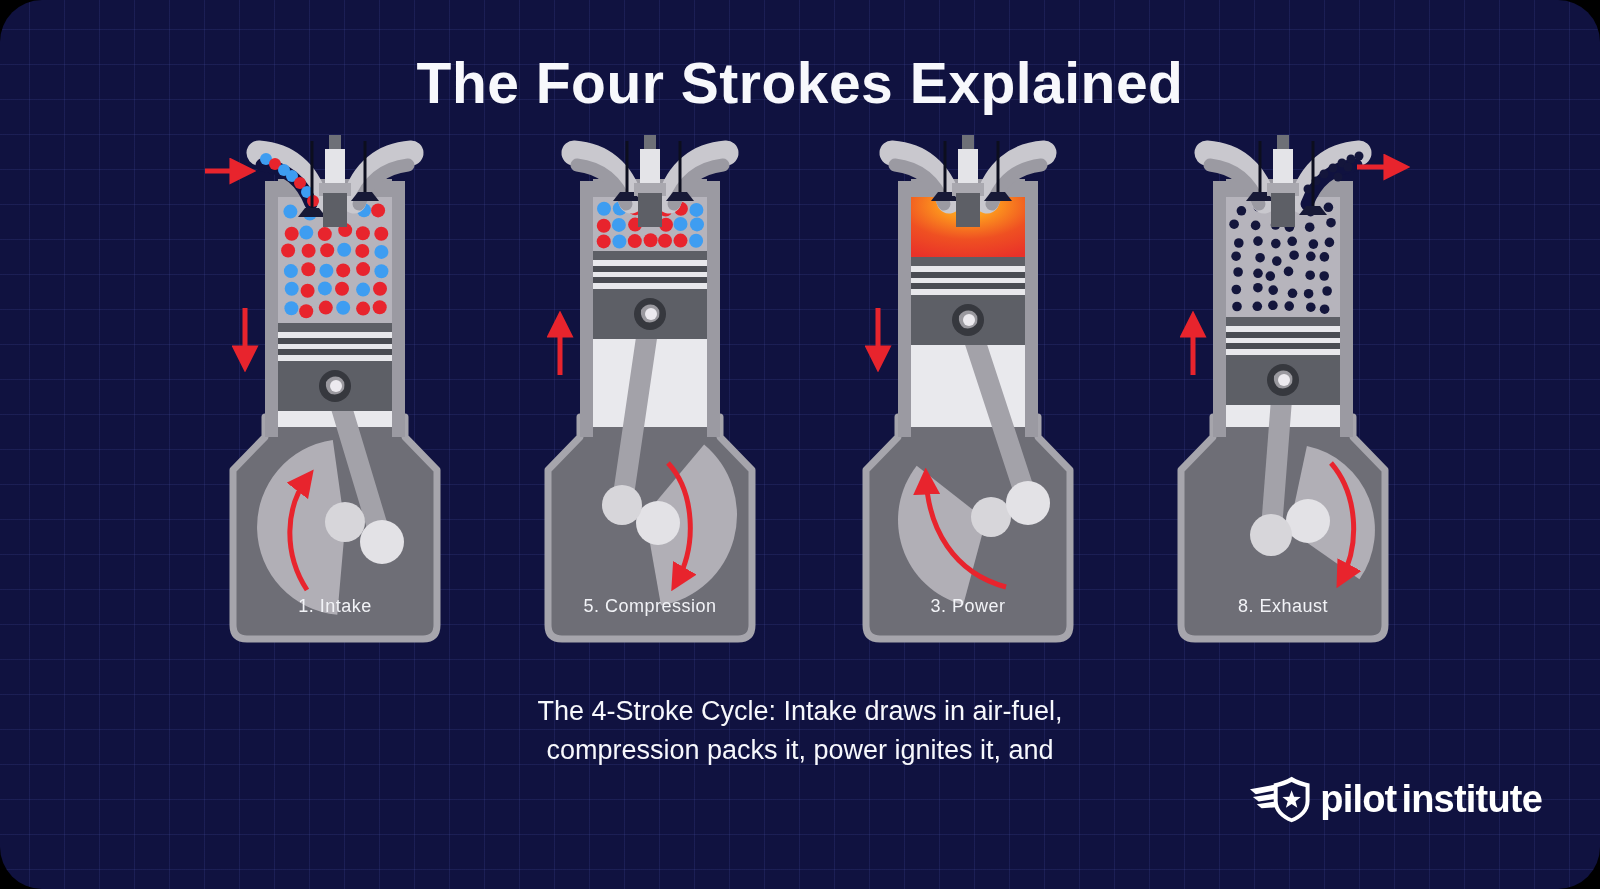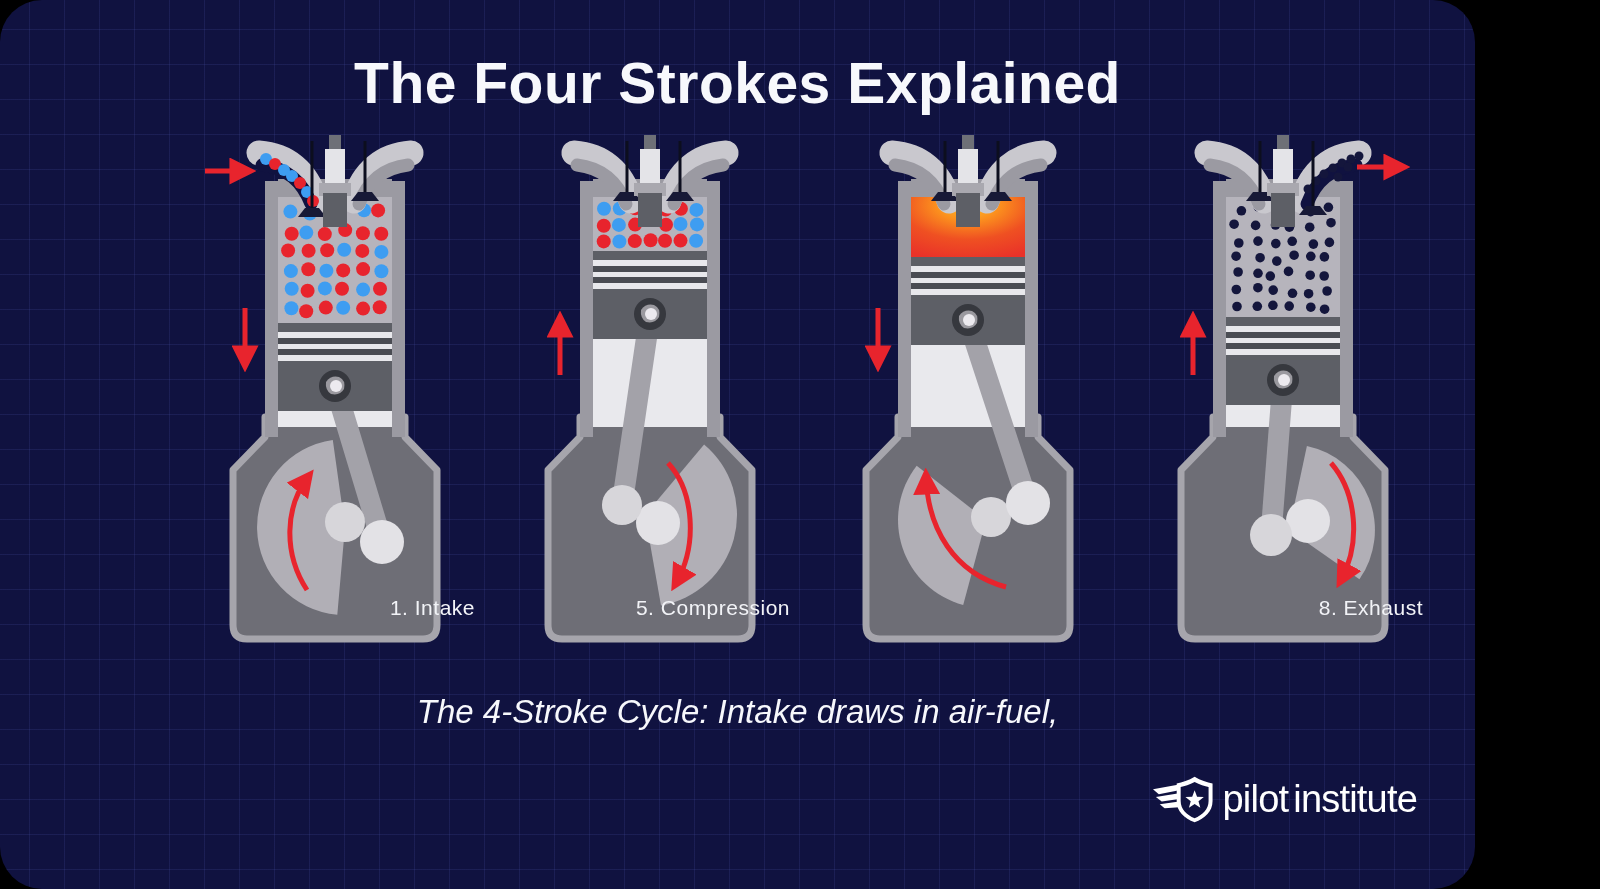--- a/index.html
+++ b/index.html
@@ -1,30 +1,30 @@
 <!DOCTYPE html>
 <html><head>
 <meta charset="utf-8">
 <style>
   html,body{margin:0;padding:0;background:#000;}
-  .canvas{position:relative;width:1475px;height:889px;background:#101240;border-radius:42px;
+  .canvas{position:relative;width:1600px;height:889px;background:#101240;border-radius:42px;
     overflow:hidden;font-family:"Liberation Sans",sans-serif;}
   .canvas::before{content:"";position:absolute;inset:0;pointer-events:none;
     background-image:linear-gradient(rgba(96,112,210,0.14) 1px,transparent 1px),
                      linear-gradient(90deg,rgba(96,112,210,0.14) 1px,transparent 1px);
     background-size:35px 35px;background-position:-6px -6px;}
   .title{position:absolute;top:50px;left:0;width:100%;text-align:center;
     font-size:57px;font-weight:700;color:#f7f8fc;letter-spacing:.5px;}
   .engine{position:absolute;top:125px;width:280px;height:530px;}
-  .engine-label{position:absolute;top:471px;left:0;width:100%;text-align:right;
-    font-size:21px;font-weight:400;color:#f2f3f7;letter-spacing:.5px;}
+  .engine-label{position:absolute;top:471px;left:0;width:100%;text-align:center;
+    font-size:18px;font-weight:400;color:#f2f3f7;letter-spacing:.5px;}
   .caption{position:absolute;top:692px;left:0;width:100%;text-align:center;
-    color:#f7f8fc;font-size:33px;line-height:39px;font-weight:400;font-style:italic;}
+    color:#f7f8fc;font-size:27px;line-height:39px;font-weight:400;}
   .logo{position:absolute;right:58px;top:774px;display:flex;align-items:center;gap:9px;color:#ffffff;}
-  .logo-text{font-size:38px;font-weight:400;letter-spacing:-.8px;}
+  .logo-text{font-size:38px;font-weight:700;letter-spacing:-.8px;}
   .logo-text span{display:inline-block;}
   .logo-text span + span{margin-left:5px;}
   svg{display:block;}
 </style>
 </head>
 <body>
 
 <div class="canvas">
 
   <div class="title">The Four Strokes Explained</div>
@@ -318,20 +318,21 @@
           </g>
           <g>
       <rect x="134" y="10" width="12" height="16" fill="#6e7077"></rect>
       <rect x="130" y="24" width="20" height="38" fill="#e4e4e8"></rect>
       <rect x="124" y="58" width="32" height="13" fill="#a9a8af"></rect>
       <rect x="128" y="68" width="24" height="34" fill="#5d5f66"></rect>
           </g>
           <line x1="50" y1="183" x2="50" y2="238" stroke="#e8242d" stroke-width="5" marker-end="url(#ah-power)"></line>
         </svg>
       </div>
+    <div class="engine-label">3. Power</div>
   </div>
   <div class="engine" style="left:1143px">
     <div>
         <svg width="280" height="530" viewBox="0 0 280 530">
           <defs>
     <radialGradient id="fire-exhaust" cx="0.5" cy="0.12" r="0.95">
       <stop offset="0" stop-color="#ffc528"></stop>
               <stop offset="0.3" stop-color="#fb8e1e"></stop>
       <stop offset="0.62" stop-color="#ef5022"></stop>
               <stop offset="1" stop-color="#e93229"></stop>
@@ -453,20 +454,21 @@
           </g>
           <line x1="50" y1="250" x2="50" y2="195" stroke="#e8242d" stroke-width="5" marker-end="url(#ah-exhaust)"></line>
           <line x1="214" y1="42" x2="258" y2="42" stroke="#e8242d" stroke-width="5" marker-end="url(#ah-exhaust)"></line>
         </svg>
       </div>
     <div class="engine-label">8. Exhaust</div>
   </div>
 
   <div class="caption">
     <div>The 4-Stroke Cycle: Intake draws in air-fuel,</div>
+    <div>compression packs it, power ignites it, and</div>
   </div>
 
   <div class="logo">
     <svg width="62" height="50" viewBox="0 0 64 50">
       <path d="M1,15 L28,10 L28,16 L7,20 Z" fill="#ffffff"></path>
       <path d="M4,23 L28,19 L28,25 L10,27.5 Z" fill="#ffffff"></path>
       <path d="M8,30.5 L28,27.5 L28,33.5 L13,34.5 Z" fill="#ffffff"></path>
       <path d="M44,2 C50,5.6 57,7.9 62.5,9 L62.5,27 C62.5,37.8 54.8,44.8 44,49 C33.2,44.8 25.5,37.8 25.5,27 L25.5,9 C31,7.9 38,5.6 44,2 Z" fill="#ffffff"></path>
       <path d="M44,7.5 C49,10.2 54.6,11.9 58.4,12.7 L58.4,27 C58.4,35.6 52.2,41.4 44,44.8 C35.8,41.4 29.6,35.6 29.6,27 L29.6,12.7 C33.4,11.9 39,10.2 44,7.5 Z" fill="#101240"></path>
       <polygon points="44,16 46.5,22.6 53.5,22.9 48,27.3 49.9,34.1 44,30.2 38.1,34.1 40,27.3 34.5,22.9 41.5,22.6" fill="#ffffff"></polygon>

